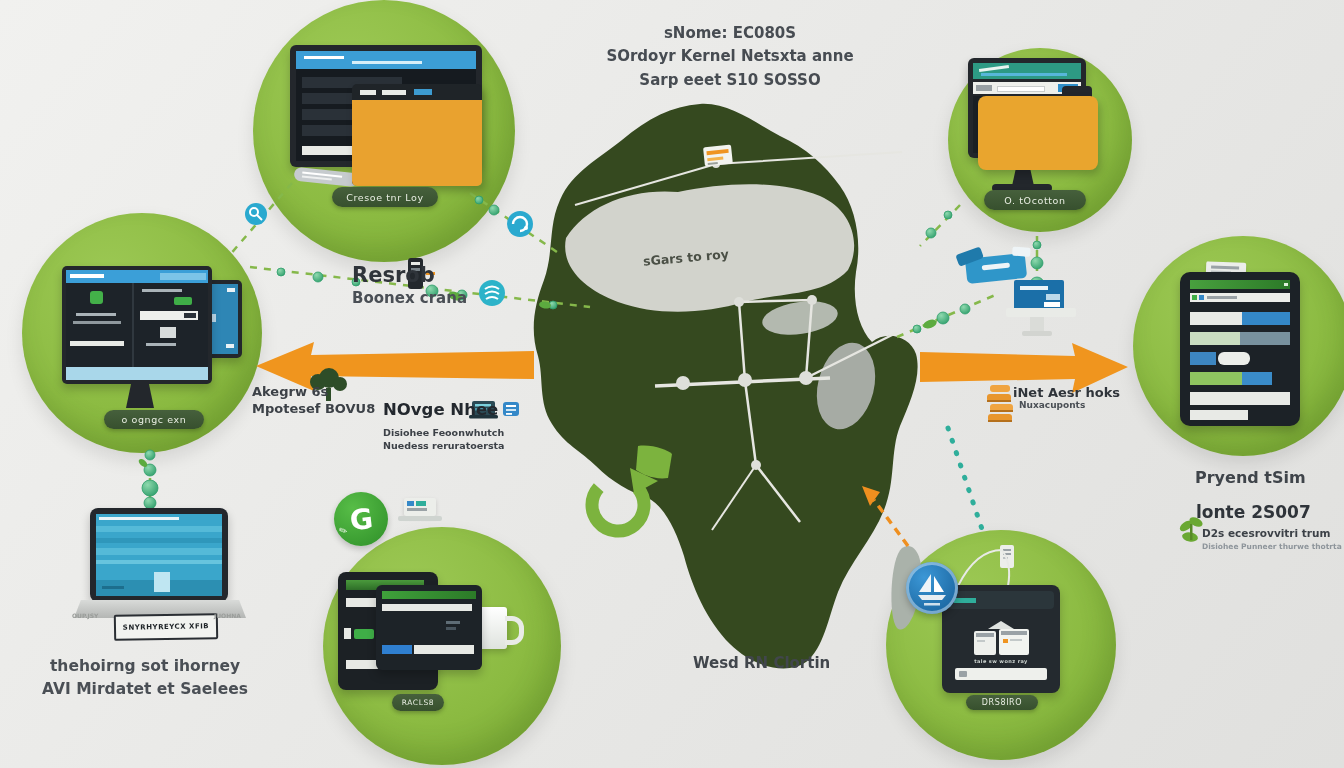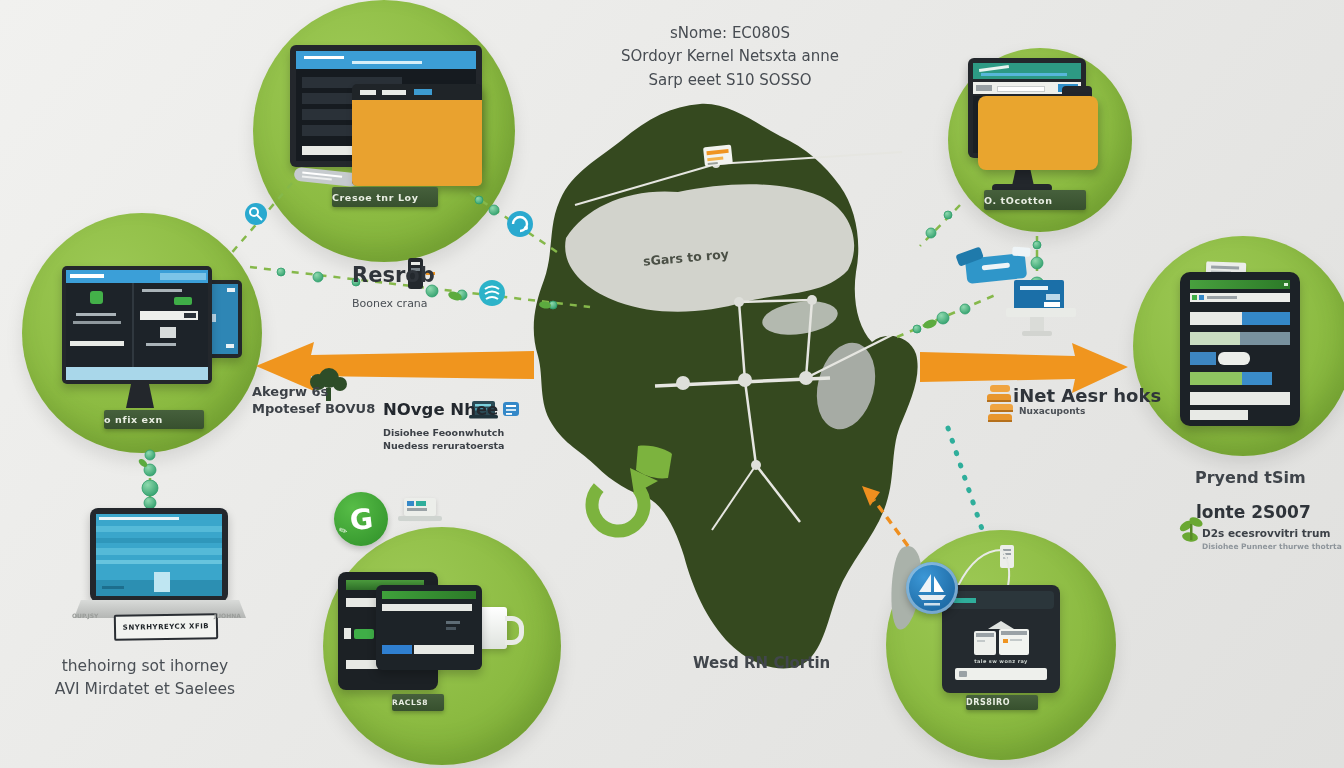--- a/index.html
+++ b/index.html
@@ -3,23 +3,23 @@
 <meta charset="utf-8">
 <style>
   html,body{margin:0;padding:0;background:#cfcfcd;}
   #canvas{position:relative;width:1344px;height:768px;overflow:hidden;
     background:linear-gradient(130deg,#f1f1ef 0%,#e9e9e7 45%,#e0e0de 100%);
     font-family:"DejaVu Sans","Liberation Sans",sans-serif;}
   .circle{position:absolute;border-radius:50%;z-index:1;
     background:radial-gradient(circle at 36% 28%,#9cc854,#8cbb42 55%,#7bac34);
     box-shadow:inset -8px -14px 26px rgba(40,70,10,.18), 0 8px 18px rgba(0,0,0,.10);}
   .pill{position:absolute;z-index:6;background:linear-gradient(#46603c,#37502e);color:#e9eee3;
-    border-radius:2px;display:flex;align-items:center;
-    font-size:9.5px;font-weight:bold;letter-spacing:.6px;box-shadow:0 2px 4px rgba(0,0,0,.25);}
-  .cap{position:absolute;z-index:7;color:#474c52;font-weight:normal;text-align:center;}
+    border-radius:10px;display:flex;align-items:center;justify-content:center;
+    font-size:9.5px;font-weight:normal;letter-spacing:.6px;box-shadow:0 2px 4px rgba(0,0,0,.25);}
+  .cap{position:absolute;z-index:7;color:#474c52;font-weight:bold;text-align:center;}
   .dev,.part{position:absolute;}
   .dev{z-index:4;}
   .txt{position:absolute;z-index:7;}
   .bezel{position:absolute;background:#23272c;box-shadow:0 5px 10px rgba(0,0,0,.22);}
   .standneck{position:absolute;background:#23272c;clip-path:polygon(18% 0,82% 0,100% 100%,0 100%);z-index:4;}
   .standbase{position:absolute;background:#23272c;border-radius:5px;z-index:4;}
 </style>
 </head>
 <body>
 
@@ -295,21 +295,21 @@
           <div class="part" style="right:2px;top:2px;width:12px;height:5px;background:#2a3138"></div>
         </div>
         <div class="part" style="left:94px;top:44px;width:16px;height:11px;background:#d8dcdc"></div>
         <div class="part" style="left:80px;top:60px;width:30px;height:3px;background:#aab3b8"></div>
       </div>
       <div class="part" style="left:4px;bottom:4px;right:4px;height:13px;background:#a9d7ea"></div>
     </div>
     <div class="standneck" style="left:126px;top:384px;width:28px;height:24px"></div>
   </div>
   <div class="pill" style="left:104px;top:410px;width:100px;height:19px">
-    <span>o nfix exn</span>
+    <span>o ogngc exn</span>
   </div>
 
   <div class="dev">
     <div class="bezel" style="left:90px;top:508px;width:138px;height:94px;border-radius:8px">
       <div class="part" style="left:6px;top:6px;right:6px;bottom:6px;background:#3aa6cb;overflow:hidden">
         <div class="part" style="left:3px;top:3px;width:80px;height:3px;background:#e8f4f8"></div>
         <div class="part" style="left:0;top:12px;right:0;height:6px;background:#55bad8"></div>
         <div class="part" style="left:0;top:24px;right:0;height:5px;background:#2f97bb"></div>
         <div class="part" style="left:0;top:34px;right:0;height:7px;background:#55bad8"></div>
         <div class="part" style="left:0;top:46px;right:0;height:4px;background:#67c4de"></div>
@@ -462,38 +462,38 @@
   <div class="txt" style="left:693px;top:654px;font-size:15px;font-weight:bold;color:#41464c">
     <span>Wesd RN Clortin</span>
   </div>
 
   <div class="txt" style="left:643px;top:250px;font-size:12.5px;font-weight:bold;color:#4b5046;transform:rotate(-5deg)">
     <span>sGars to roy</span>
   </div>
 
   <div class="txt" style="left:352px;top:263px">
     <div style="font-size:21px;font-weight:800;color:#2f343a">Resrob</div>
-    <div style="font-size:11px;font-weight:normal;color:#4a4f55;margin-top:10px">Boonex crana</div>
+    <div style="font-size:15px;font-weight:bold;color:#4a4f55;margin-top:2px">Boonex crana</div>
   </div>
 
   <div class="txt" style="left:252px;top:384px;font-weight:bold;color:#3c4147;font-size:13px;line-height:1.3">
     <div>Akegrw 6s</div>
     <div>Mpotesef BOVU8</div>
   </div>
 
   <div class="txt" style="left:383px;top:400px">
     <div style="font-size:16.5px;font-weight:800;color:#23282e">NOvge Nhee</div>
     <div style="margin-top:8px;font-size:9.5px;font-weight:bold;color:#3c4147;line-height:1.35">
       <div>Disiohee Feoonwhutch</div>
       <div>Nuedess reruratoersta</div>
     </div>
   </div>
 
   <div class="txt" style="left:1013px;top:385px">
-    <div style="font-size:18px;font-weight:800;color:#2f343a">iNet Aesr hoks</div>
+    <div style="font-size:13px;font-weight:800;color:#2f343a">iNet Aesr hoks</div>
     <div style="font-size:9px;font-weight:bold;color:#4a4f55;margin-left:6px">Nuxacuponts</div>
   </div>
 
   <div class="txt" style="left:1195px;top:468px;font-size:16px;font-weight:bold;color:#3f444a">
     <span>Pryend tSim</span>
   </div>
   <div class="txt" style="left:1196px;top:502px;font-size:17px;font-weight:800;color:#2f343a">
     <span>lonte 2S007</span>
   </div>
   <div class="txt" style="left:1202px;top:527px">

